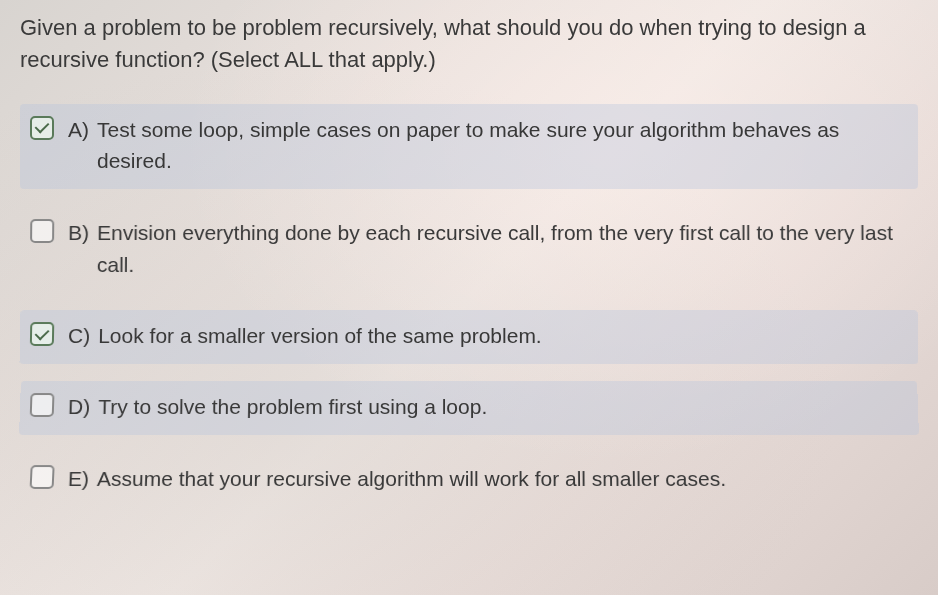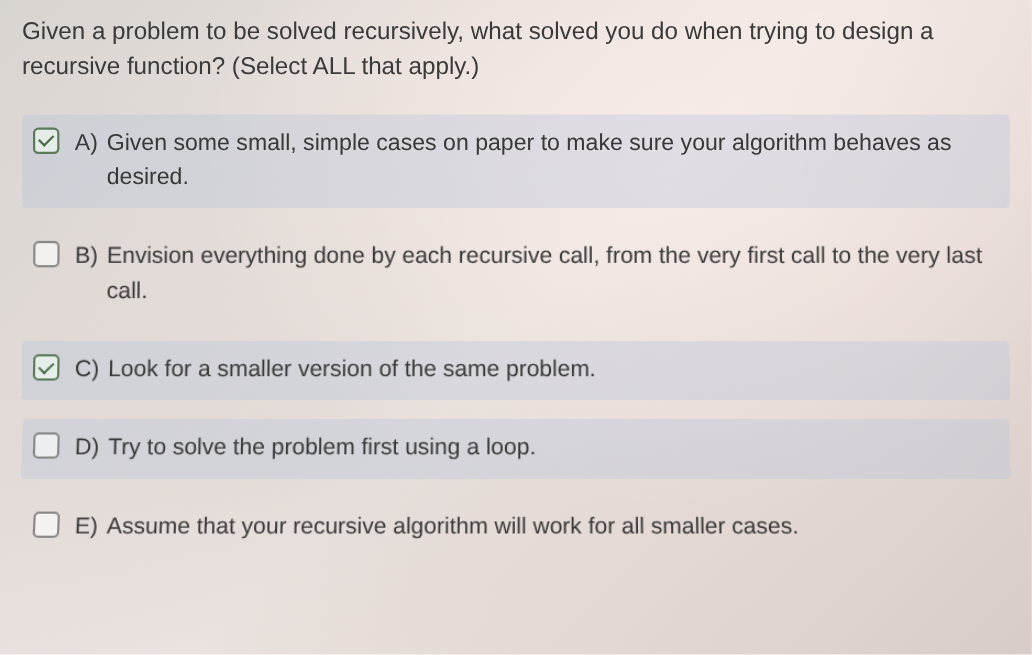--- a/index.html
+++ b/index.html
@@ -92,28 +92,28 @@
       flex: 1;
     }
     .opt-b { transform: perspective(800px) rotateX(1deg); }
     .opt-c { transform: perspective(800px) rotateX(2deg); }
     .opt-d { transform: perspective(800px) rotateX(3.5deg); }
     .opt-e { transform: perspective(800px) rotateX(5deg); }
   </style>
 </head>
 <body>
 
-<div class="question">Given a problem to be solved recursively, what solved you do when trying to design a recursive function?  (Select ALL that apply.)</div>
+<div class="question">Given a problem to be problem recursively, what should you do when trying to design a recursive function?  (Select ALL that apply.)</div>
 
 <div class="options">
   <div class="option highlighted">
     <div class="checkbox checked"></div>
     <div class="option-text">
       <span class="option-label">A)</span>
-      <span class="option-content">Given some small, simple cases on paper to make sure your algorithm behaves as desired.</span>
+      <span class="option-content">Test some loop, simple cases on paper to make sure your algorithm behaves as desired.</span>
     </div>
   </div>
 
   <div class="option opt-b">
     <div class="checkbox"></div>
     <div class="option-text">
       <span class="option-label">B)</span>
       <span class="option-content">Envision everything done by each recursive call, from the very first call to the very last call.</span>
     </div>
   </div>

